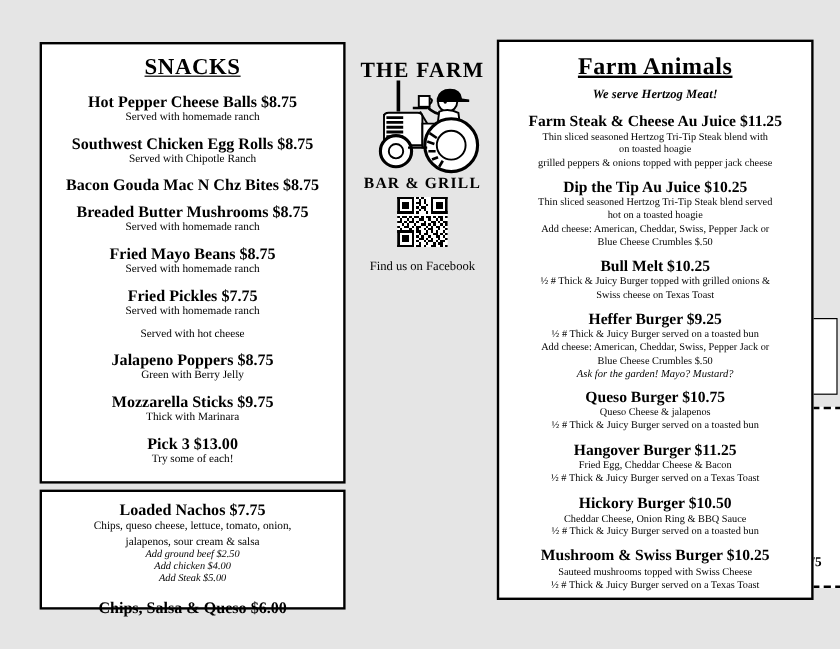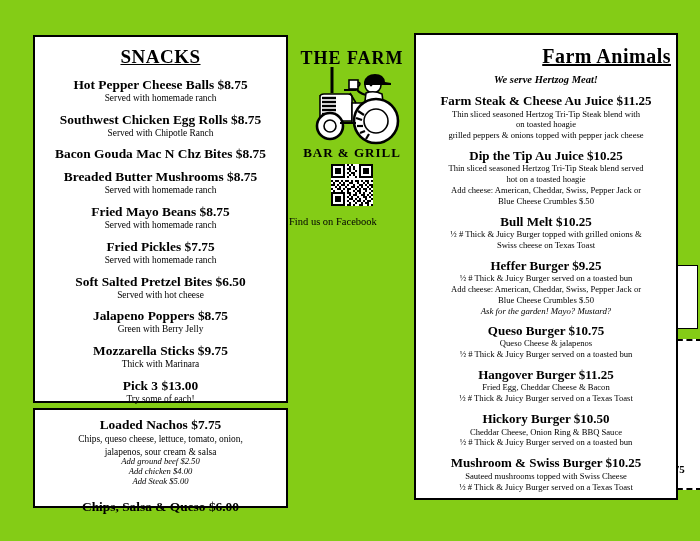--- a/index.html
+++ b/index.html
@@ -7,21 +7,21 @@
     margin: 0; padding: 0;
     width: 700px; height: 541px;
     background: #ffffff;
     font-family: "Liberation Serif", serif;
     color: #000000;
     overflow: hidden;
   }
   #page {
     position: relative;
     width: 700px; height: 541px;
-    background: #84cc16;
+    background: #e5e5e5;
     padding-left: 34px;
   }
 
   
   .panel {
     position: absolute;
     border: 2px solid #000;
     background: #fff;
   }
   .panel-inner { padding: 4px 6px; }
@@ -83,21 +83,21 @@
     font-family: "Liberation Serif", serif;
     font-weight: bold;
     letter-spacing: 1px;
   }
   #logo-the-farm { font-size: 18px; line-height: 1; margin-top: 32px; }
   #logo-bar-grill { font-size: 13px; line-height: 1; margin-top: 1px; }
   #tractor-art { display: block; margin: -4px auto 0; }
   #qr-wrap { margin-top: 5px; text-align: center; }
   #qr-code { display: inline-block; }
   #facebook-line {
-    text-align: left;
+    text-align: center;
     font-size: 10.5px;
     margin-top: 6px;
   }
 
   #address-panel {
     position: absolute;
     left: 299px; top: 248px;
     width: 110px; height: 64px;
     border: 1px solid #000;
     background: #fff;
@@ -131,21 +131,21 @@
   #side-panel .side-price {
     font-size: 11px; font-weight: bold; line-height: 1.22;
   }
 
   
   #animals-panel {
     left: 414px; top: 33px;
     width: 264px; height: 467px;
   }
   #animals-panel .panel-inner { padding: 5px 5px; }
-  #animals-panel .panel-title { font-size: 20px; margin: 5px 0 6px; text-align: right; }
+  #animals-panel .panel-title { font-size: 20px; margin: 5px 0 6px; }
   #animals-subtitle {
     text-align: center;
     font-weight: bold;
     font-style: italic;
     font-size: 10.5px;
     margin-bottom: 9px;
   }
   #animals-panel .item { margin-bottom: 8px; }
   #animals-panel .item-head { font-size: 13px; }
   #animals-panel .item-head .price { font-size: 13px; }
@@ -178,21 +178,20 @@
           </div>
           <div class="item">
             <div class="item-head"><span>Fried Mayo Beans</span> <span class="price">$8.75</span></div>
             <div class="desc">Served with homemade ranch</div>
           </div>
           <div class="item">
             <div class="item-head"><span>Fried Pickles</span> <span class="price">$7.75</span></div>
             <div class="desc">Served with homemade ranch</div>
           </div>
           <div class="item">
-            <div class="item-head"><span>Soft Salted Pretzel Bites</span> <span class="price">$6.50</span></div>
             <div class="desc">Served with hot cheese</div>
           </div>
           <div class="item">
             <div class="item-head"><span>Jalapeno Poppers</span> <span class="price">$8.75</span></div>
             <div class="desc">Green with Berry Jelly</div>
           </div>
           <div class="item">
             <div class="item-head"><span>Mozzarella Sticks</span> <span class="price">$9.75</span></div>
             <div class="desc">Thick with Marinara</div>
           </div>

